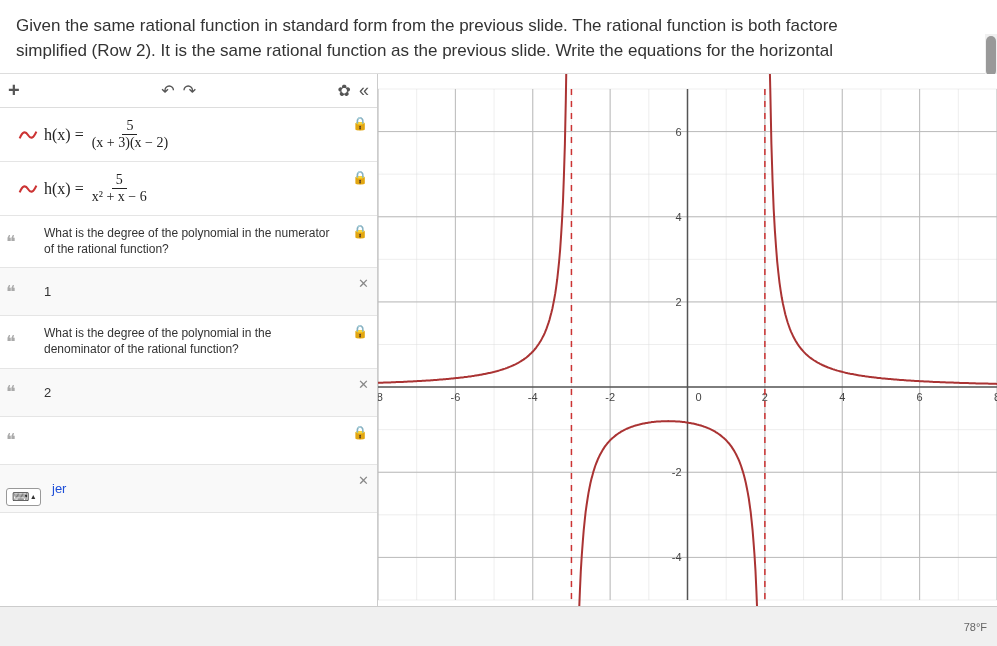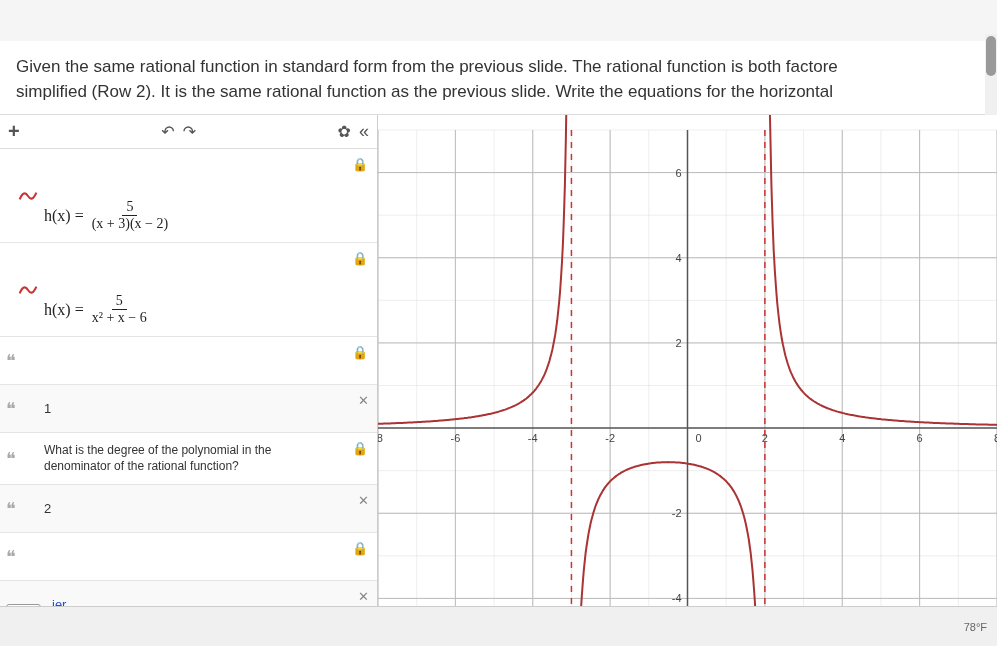--- a/index.html
+++ b/index.html
@@ -1,28 +1,28 @@
 <!DOCTYPE html>
 <html><head>
 <meta charset="utf-8">
 <style>
 * { box-sizing: border-box; margin: 0; padding: 0; }
 body { font-family: Arial, Helvetica, sans-serif; background: #f5f5f5; width: 997px; height: 646px; overflow: hidden; position: relative; }
-.header { background: #fff; padding: 14px 16px 10px 16px; color: #333; font-size: 17px; line-height: 1.45; border-bottom: 1px solid #ddd; margin-top: 41px; }
+.header { background: #fff; padding: 14px 16px 10px 16px; color: #333; font-size: 17px; line-height: 1.45; border-bottom: 1px solid #ddd; }
 .main { display: flex; height: calc(646px - 105px); }
 .left { width: 378px; min-width: 378px; border-right: 1px solid #ccc; background: #fff; display: flex; flex-direction: column; }
 .toolbar { display: flex; align-items: center; height: 34px; border-bottom: 1px solid #ddd; padding: 0 8px; gap: 8px; font-size: 16px; color: #555; }
 .toolbar .sp { flex: 1; }
 .toolbar span { cursor: pointer; }
 .rows { flex: 1; overflow-y: auto; }
 .row { position: relative; border-bottom: 1px solid #e5e5e5; padding: 10px 40px 10px 44px; min-height: 48px; display: flex; align-items: center; font-size: 13px; color: #333; }
 .row .badge { position: absolute; right: 8px; top: 8px; font-size: 13px; color: #888; }
 .wavy { width: 20px; height: 20px; position: absolute; left: 18px; top: 50%; transform: translateY(-50%); }
 .wavy svg { display: block; }
-.math { font-family: "Times New Roman", serif; font-size: 16px; color: #222; display: flex; align-items: center; gap: 2px; margin-top: 40px; }
+.math { font-family: "Times New Roman", serif; font-size: 16px; color: #222; display: flex; align-items: center; gap: 2px; }
 .frac { display: inline-flex; flex-direction: column; align-items: center; vertical-align: middle; margin: 0 2px; }
 .frac .num { border-bottom: 1px solid #222; padding: 0 4px; font-size: 14px; }
 .frac .den { padding: 0 4px; font-size: 14px; }
 .quote { position: absolute; left: 6px; top: 50%; transform: translateY(-50%); font-size: 18px; color: #aaa; font-family: Georgia, serif; }
 .answer { background: #f9f9f9; }
 .right { flex: 1; position: relative; background: #fff; }
 .graph { width: 100%; height: 100%; display: block; }
 .footer { position: absolute; bottom: 0; left: 0; right: 0; height: 40px; background: #f0f0f0; border-top: 1px solid #ccc; display: flex; align-items: center; padding: 0 10px; font-size: 11px; color: #666; }
 .footer .sp { flex: 1; }
 .kb { border: 1px solid #999; border-radius: 3px; padding: 1px 5px; font-size: 12px; background: #fff; cursor: pointer; display: inline-flex; align-items: center; gap: 2px; }
@@ -77,20 +77,21 @@
           <span class="frac">
               <span class="num">5</span>
               <span class="den">x² + x − 6</span>
             </span>
         </div>
         <span class="badge">🔒</span>
       </div>
 
       <div class="row">
         <span class="quote">❝</span>
+        <span style="font-size:12px;line-height:1.3;">What is the degree of the polynomial in the numerator of the rational function?</span>
         <span class="badge">🔒</span>
       </div>
 
       <div class="row answer">
         <span class="quote">❝</span>
         <span>1</span>
         <span class="badge" style="color:#888;">✕</span>
       </div>
 
       <div class="row">

